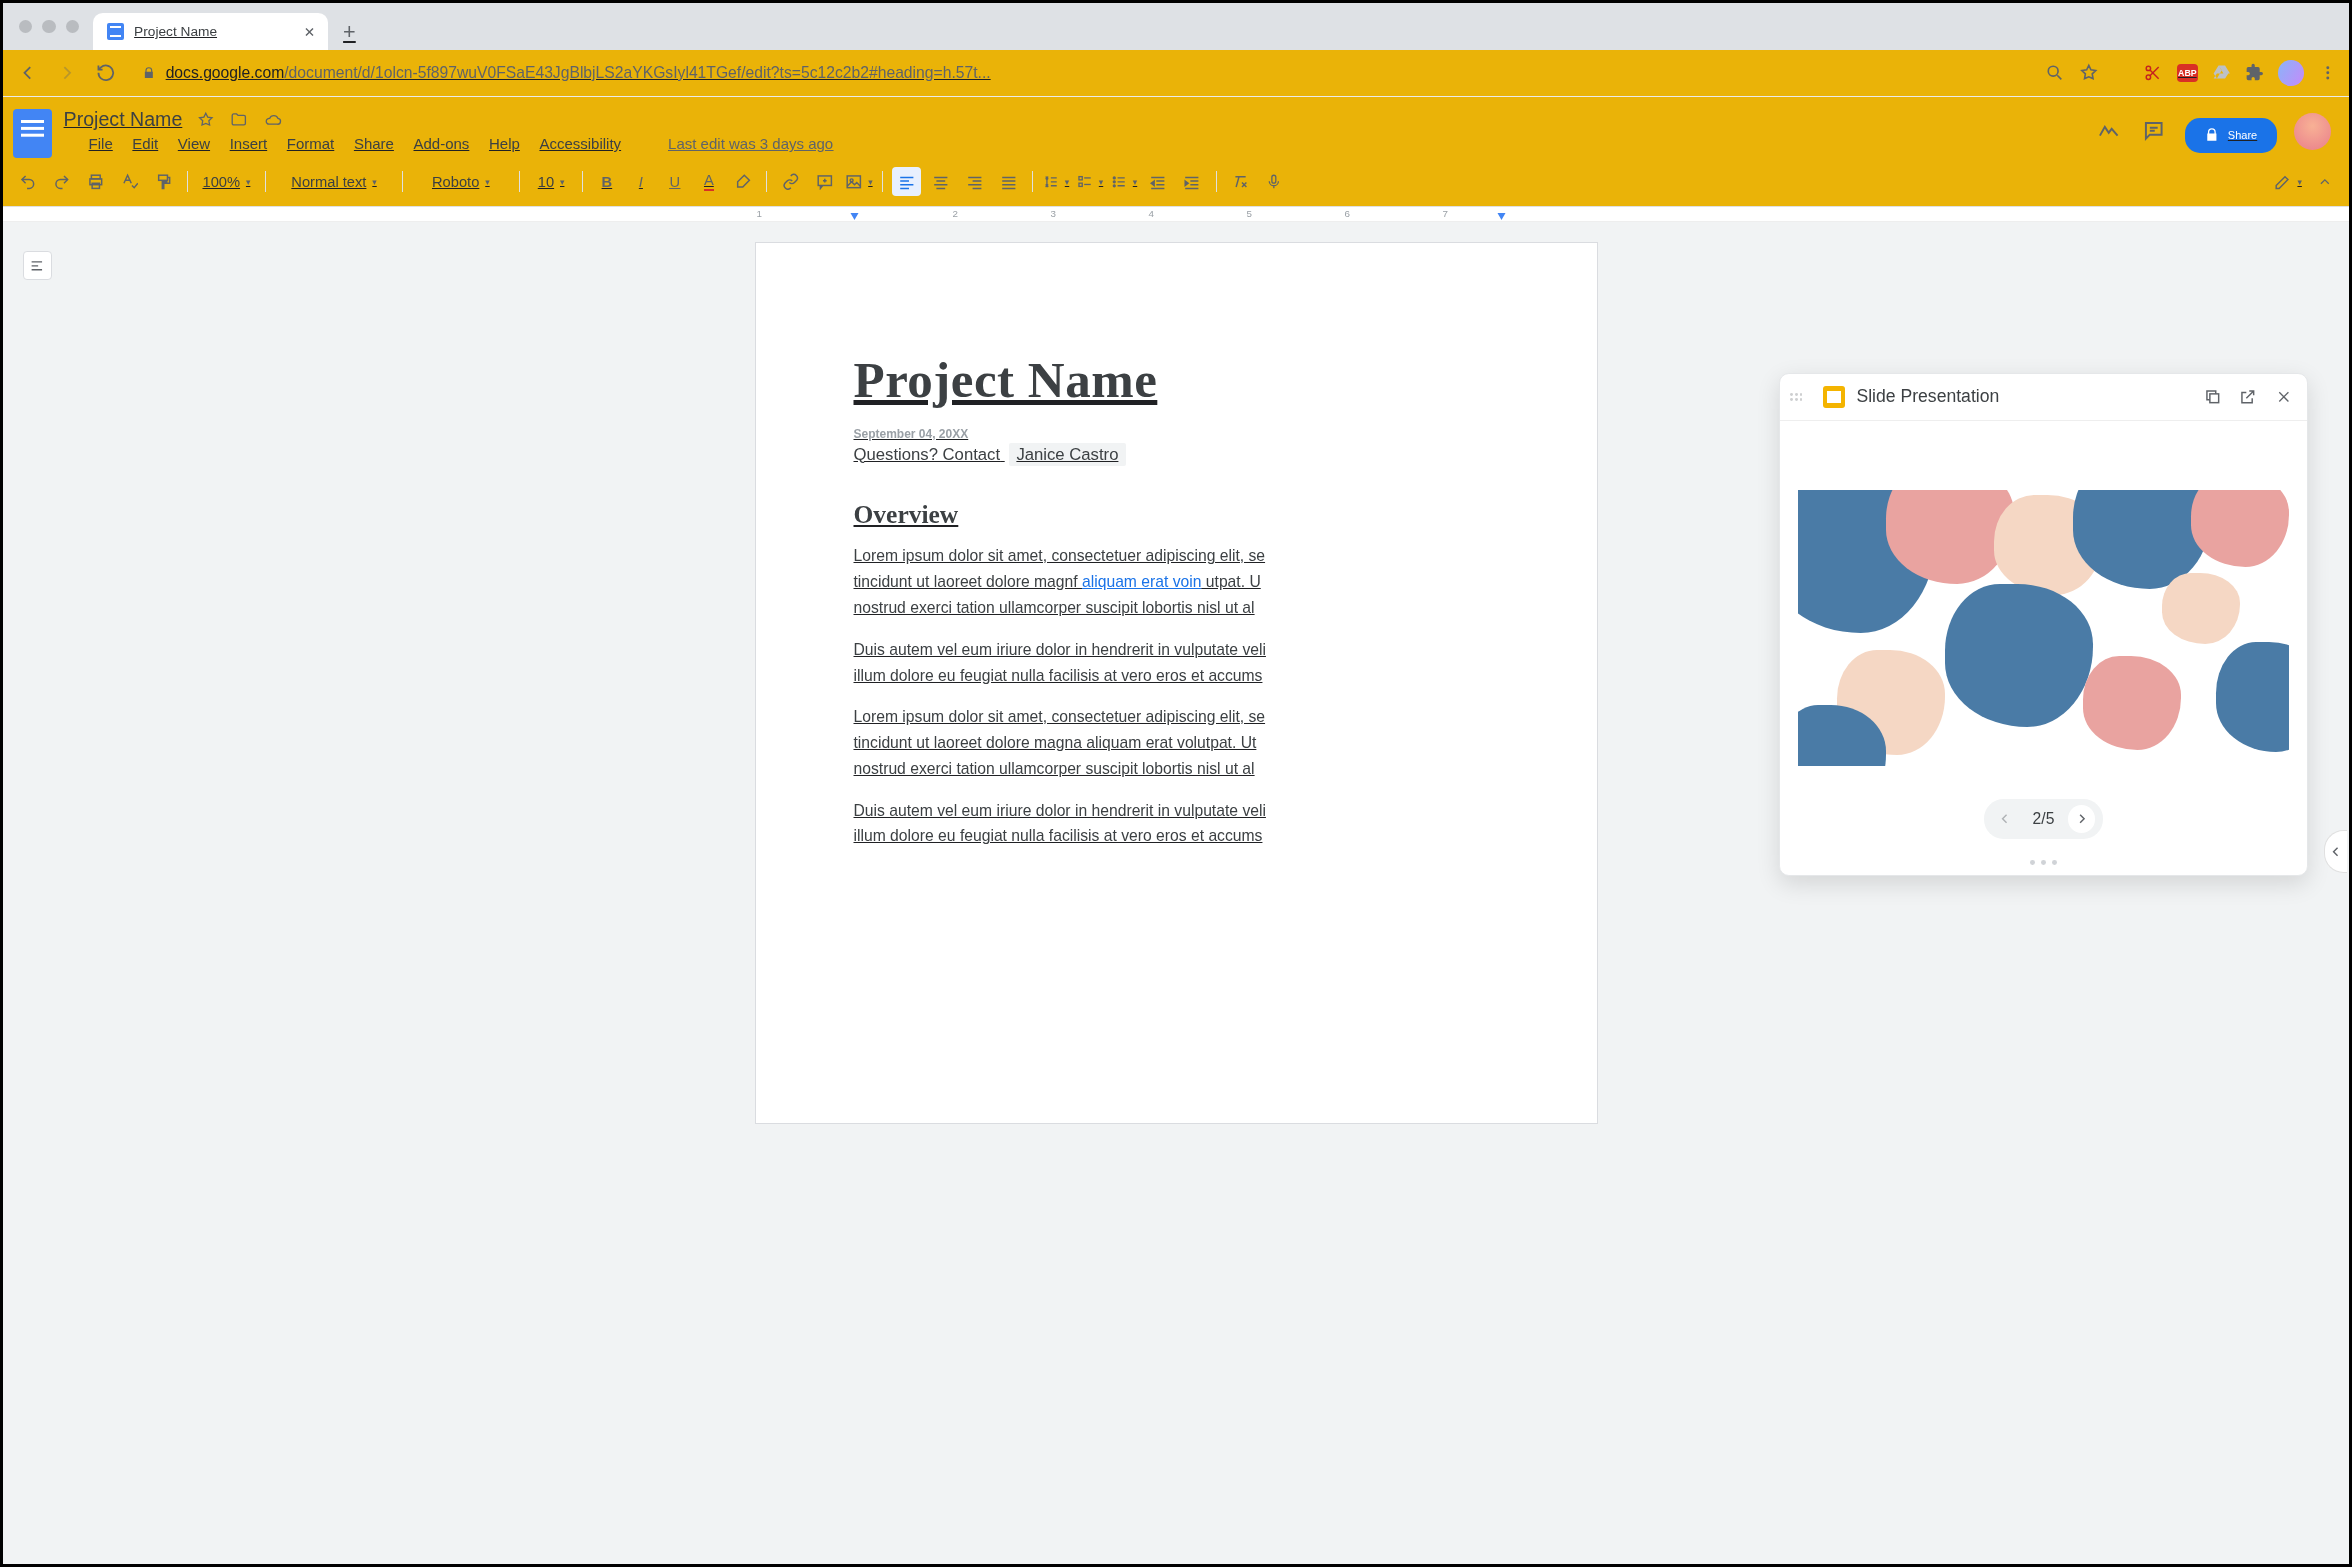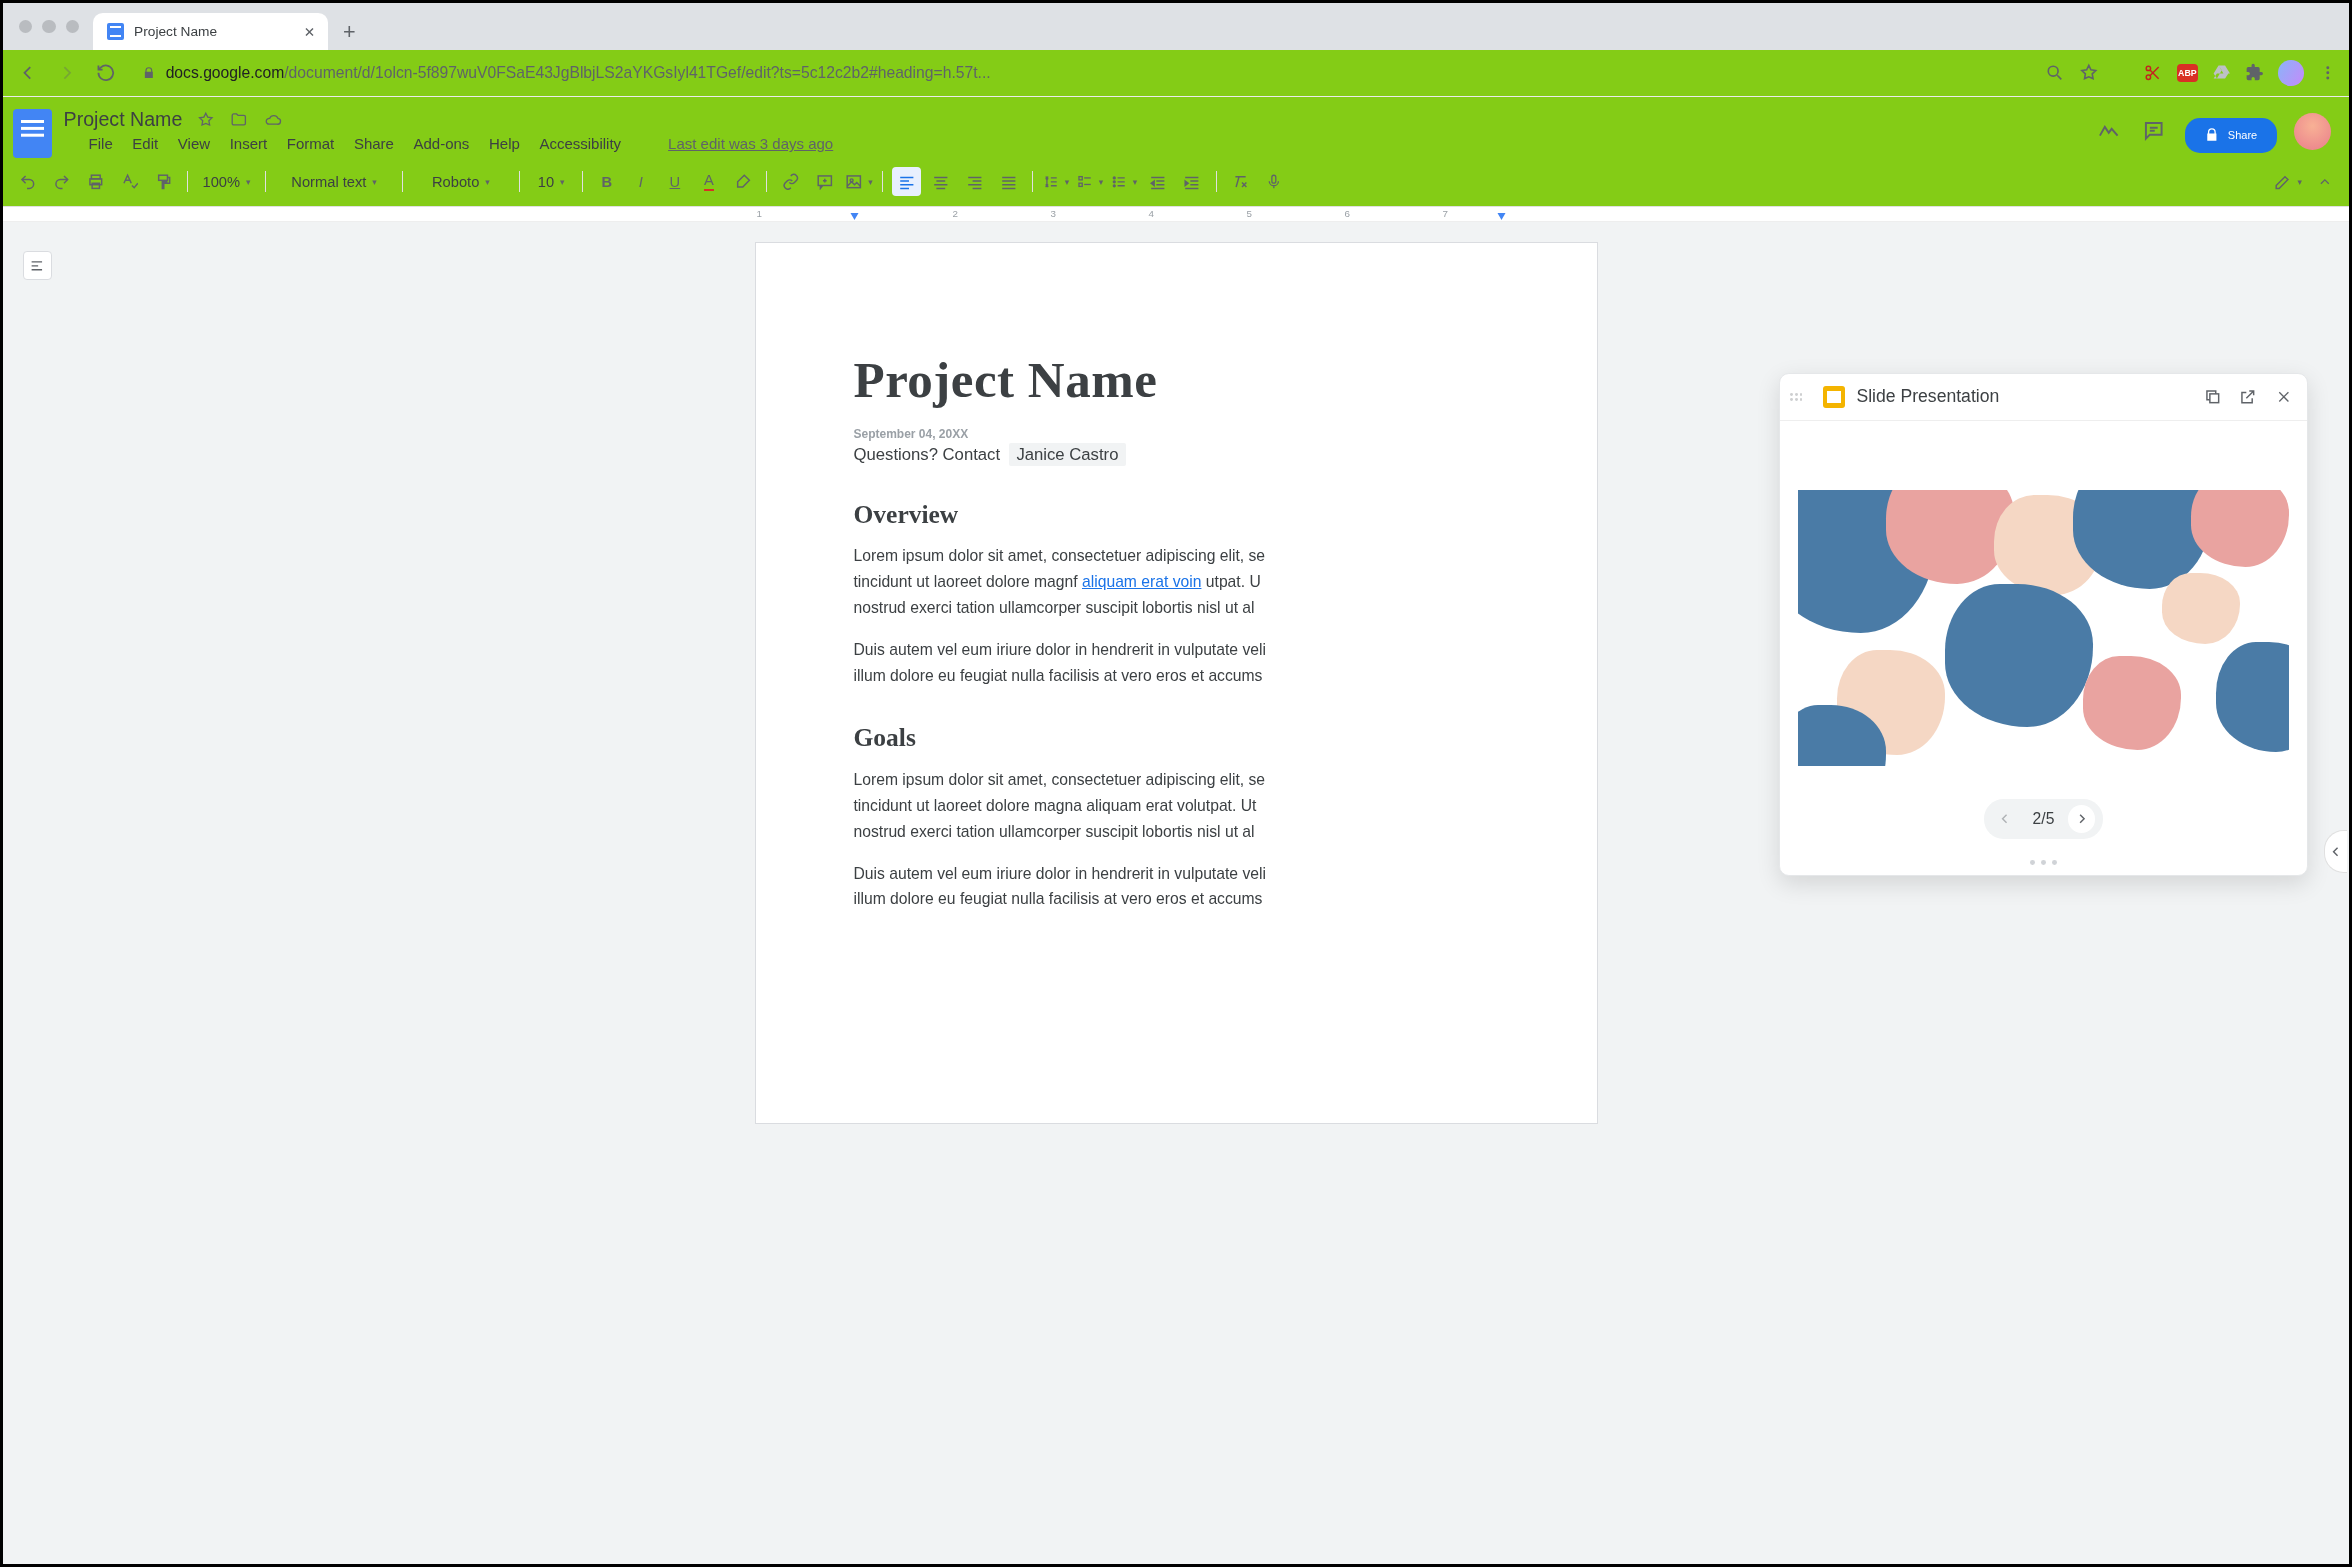--- a/index.html
+++ b/index.html
@@ -4,21 +4,21 @@
 <style>
   * { box-sizing: border-box; margin: 0; padding: 0; }
   html, body { height: 100%; }
   body {
     font-family: "Helvetica Neue", Arial, sans-serif;
     background: #fff;
     color: #202124;
     overflow: hidden;
   }
 
-  .browser-frame { border: 3.9px solid #000; height: 100vh; display: flex; flex-direction: column; background: #84cc16; }
+  .browser-frame { border: 3.9px solid #000; height: 100vh; display: flex; flex-direction: column; background: #eab308; text-decoration: underline; }
 
   .browser-tabs {
     background: #dee1e5;
     height: 47px;
     display: flex;
     align-items: flex-end;
     padding-left: 11.8px;
     gap: 5.9px;
   }
   .traffic { display: flex; gap: 9.8px; align-items: center; padding: 0 7.8px 0 3.9px; height: 100%;}
@@ -481,21 +481,20 @@
       <p class="para">
         <span>Lorem ipsum dolor sit amet, consectetuer adipiscing elit, se</span><br>
         <span>tincidunt ut laoreet dolore magnf </span><a href="#">aliquam erat voin</a><span> utpat. U</span><br>
         <span>nostrud exerci tation ullamcorper suscipit lobortis nisl ut al</span>
       </p>
       <p class="para">
         <span>Duis autem vel eum iriure dolor in hendrerit in vulputate veli</span><br>
         <span>illum dolore eu feugiat nulla facilisis at vero eros et accums</span>
       </p>
 
-      <h2 class="sec-h">Goals</h2>
       <p class="para">
         <span>Lorem ipsum dolor sit amet, consectetuer adipiscing elit, se</span><br>
         <span>tincidunt ut laoreet dolore magna aliquam erat volutpat. Ut</span><br>
         <span>nostrud exerci tation ullamcorper suscipit lobortis nisl ut al</span>
       </p>
       <p class="para">
         <span>Duis autem vel eum iriure dolor in hendrerit in vulputate veli</span><br>
         <span>illum dolore eu feugiat nulla facilisis at vero eros et accums</span>
       </p>
     </div>

